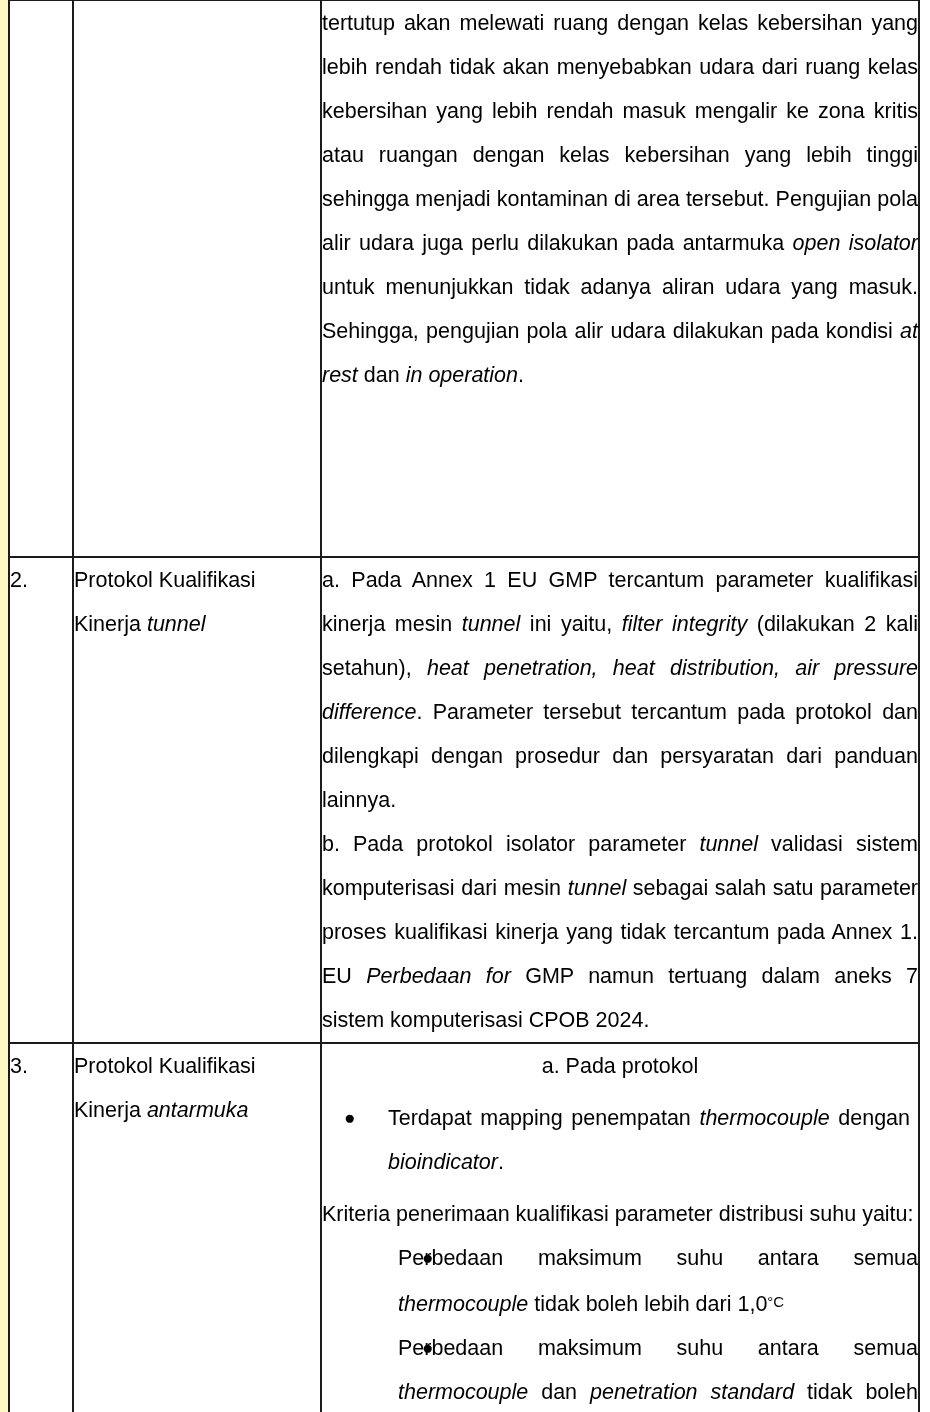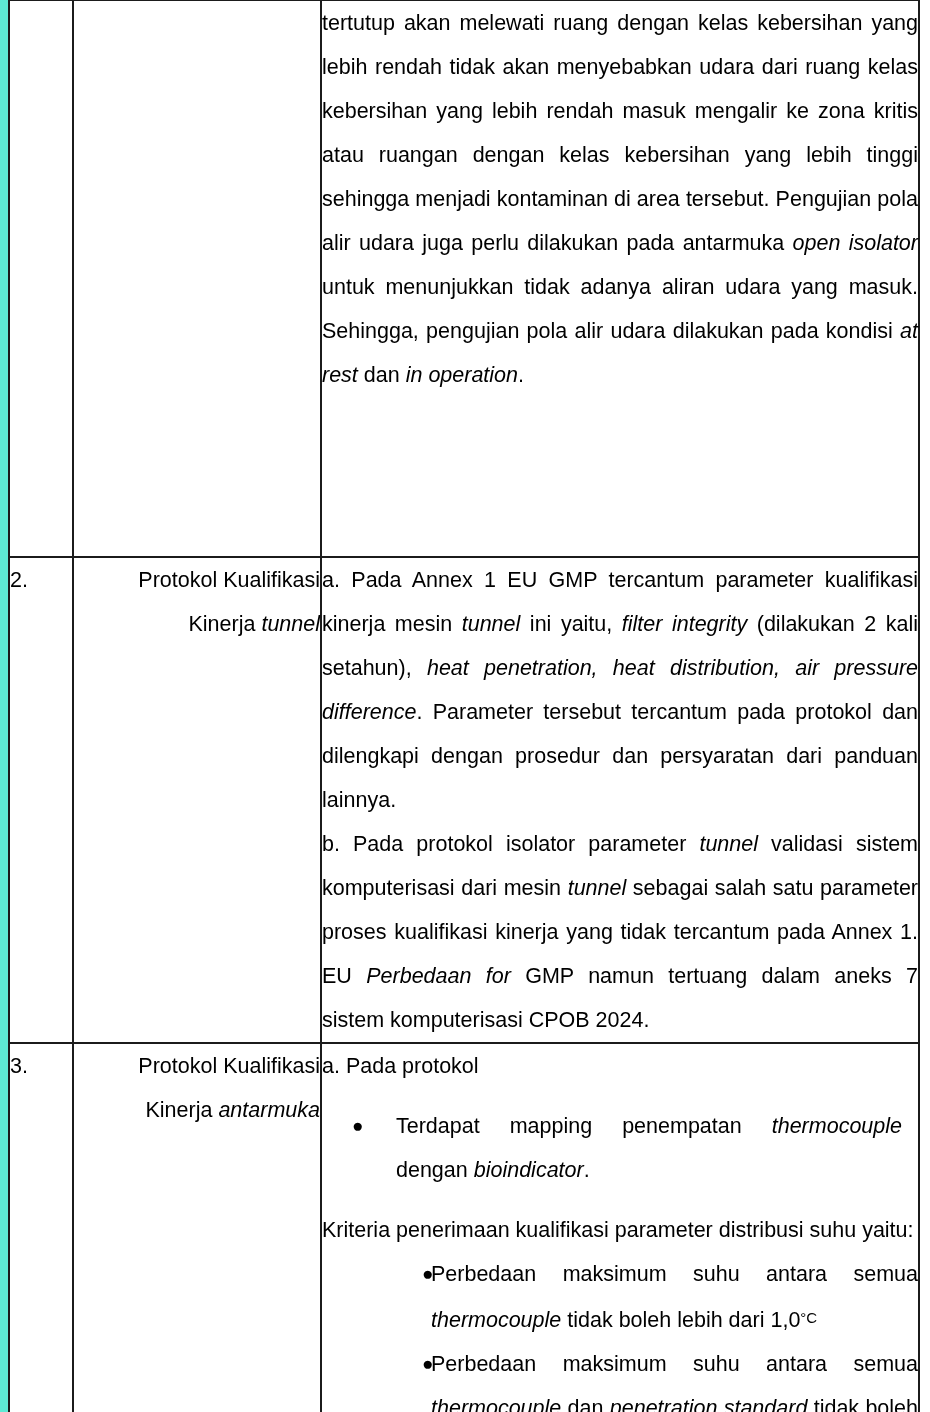--- a/index.html
+++ b/index.html
@@ -12,21 +12,21 @@
     height: 1412px;
     font-family: "Liberation Sans", sans-serif;
     color: #000000;
     overflow: hidden;
   }
 
   .page {
     position: relative;
     width: 746px;
     height: 1412px;
-    background: #5eead4;
+    background: #fef9c3;
   }
 
   table.doc-table {
     position: absolute;
     left: 8px;
     top: -1px;
     width: 910px;
     border-collapse: collapse;
     table-layout: fixed;
   }
@@ -46,55 +46,55 @@
     font-size: 21.5px;
     line-height: 44px;
     padding: 8px 0 0 10px;
     text-align: left;
   }
 
   .cell-name {
     font-size: 21.5px;
     line-height: 44px;
     padding: 8px 14px 0 14px;
-    text-align: right;
+    text-align: left;
   }
 
   .cell-body {
     font-size: 21.5px;
     line-height: 44px;
     padding: 8px 12px 6px 14px;
     text-align: justify;
     text-justify: inter-word;
     hyphens: none;
   }
 
   .cell-body p {
     margin: 0;
     text-align: justify;
   }
   .cell-body p.last-line,
   .cell-body p.ragged {
-    text-align: left;
+    text-align: center;
   }
 
   
   .just {
     text-align: justify;
     text-align-last: left;
   }
 
   i, .it {
     font-style: italic;
   }
 
   
   ul.bul {
     list-style: none;
-    margin: 16px;
+    margin: 8px;
     padding: 0;
   }
   ul.bul > li {
     position: relative;
     margin: 0;
     text-align: justify;
     text-align-last: left;
   }
   
   ul.bul.lvl1 > li {
@@ -106,21 +106,21 @@
     top: 0;
     width: 14px;
     line-height: 44px;
     font-size: 19px;
   }
   
   ul.bul.lvl2 {
     margin: 0;
   }
   ul.bul.lvl2 > li {
-    padding-left: 109px;
+    padding-left: 76px;
     text-align: justify;
     text-align-last: left;
   }
   ul.bul.lvl2 > li > .dot {
     position: absolute;
     left: 100px;
     top: 0;
     width: 14px;
     line-height: 44px;
     font-size: 19px;

